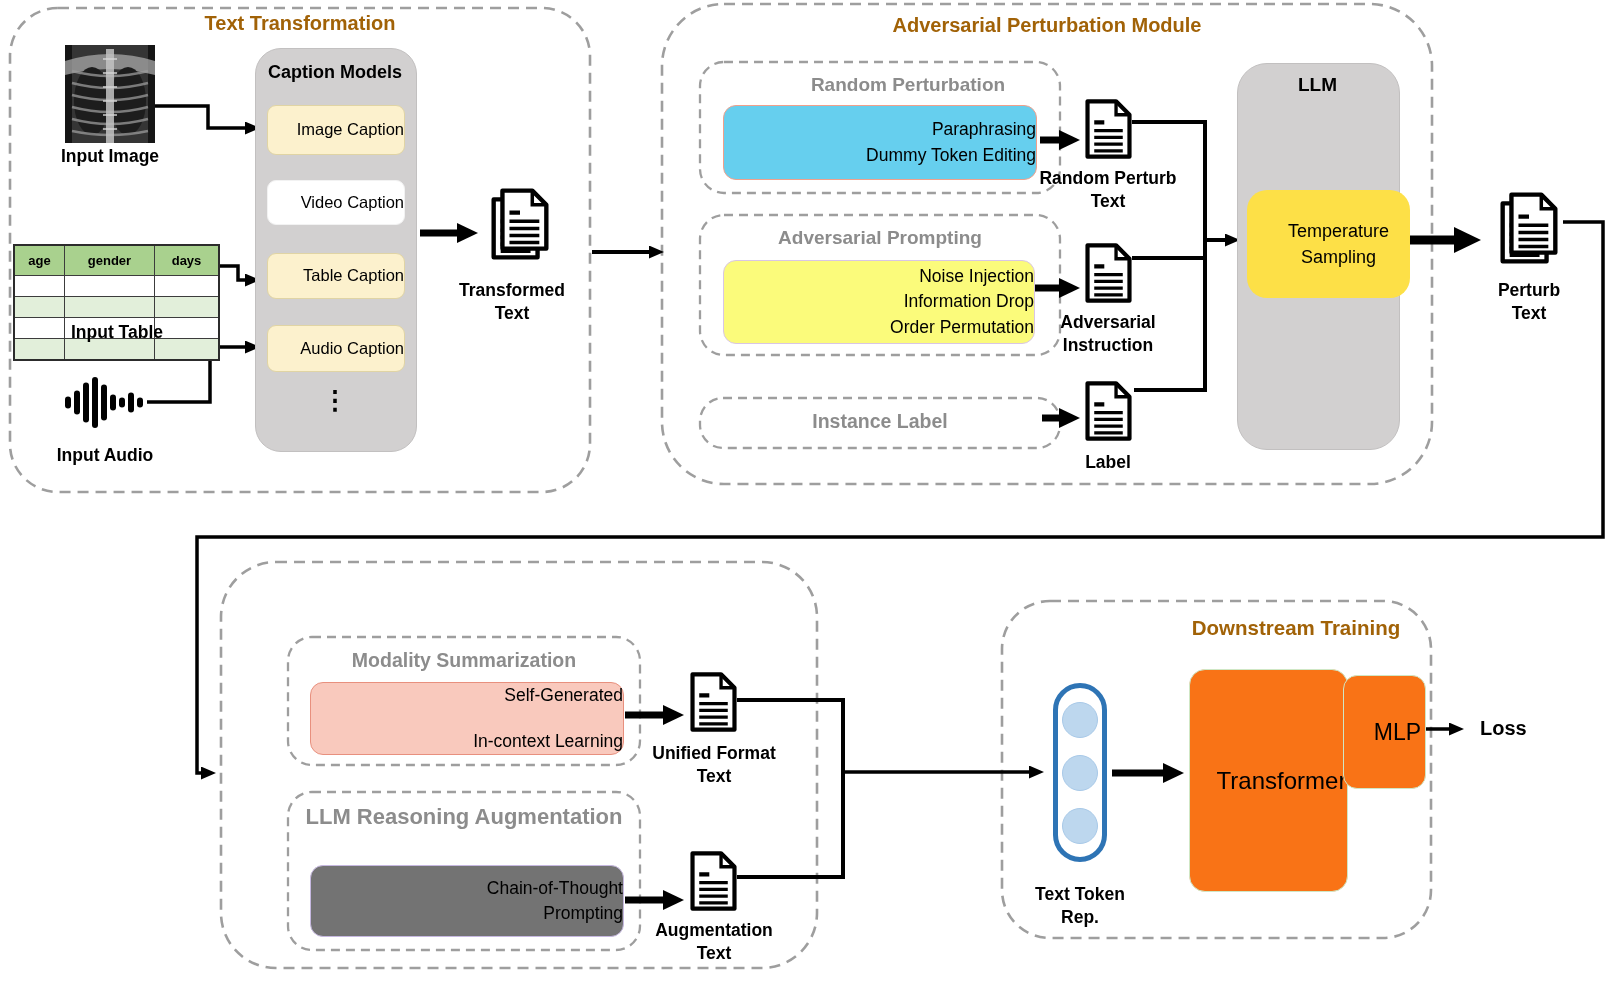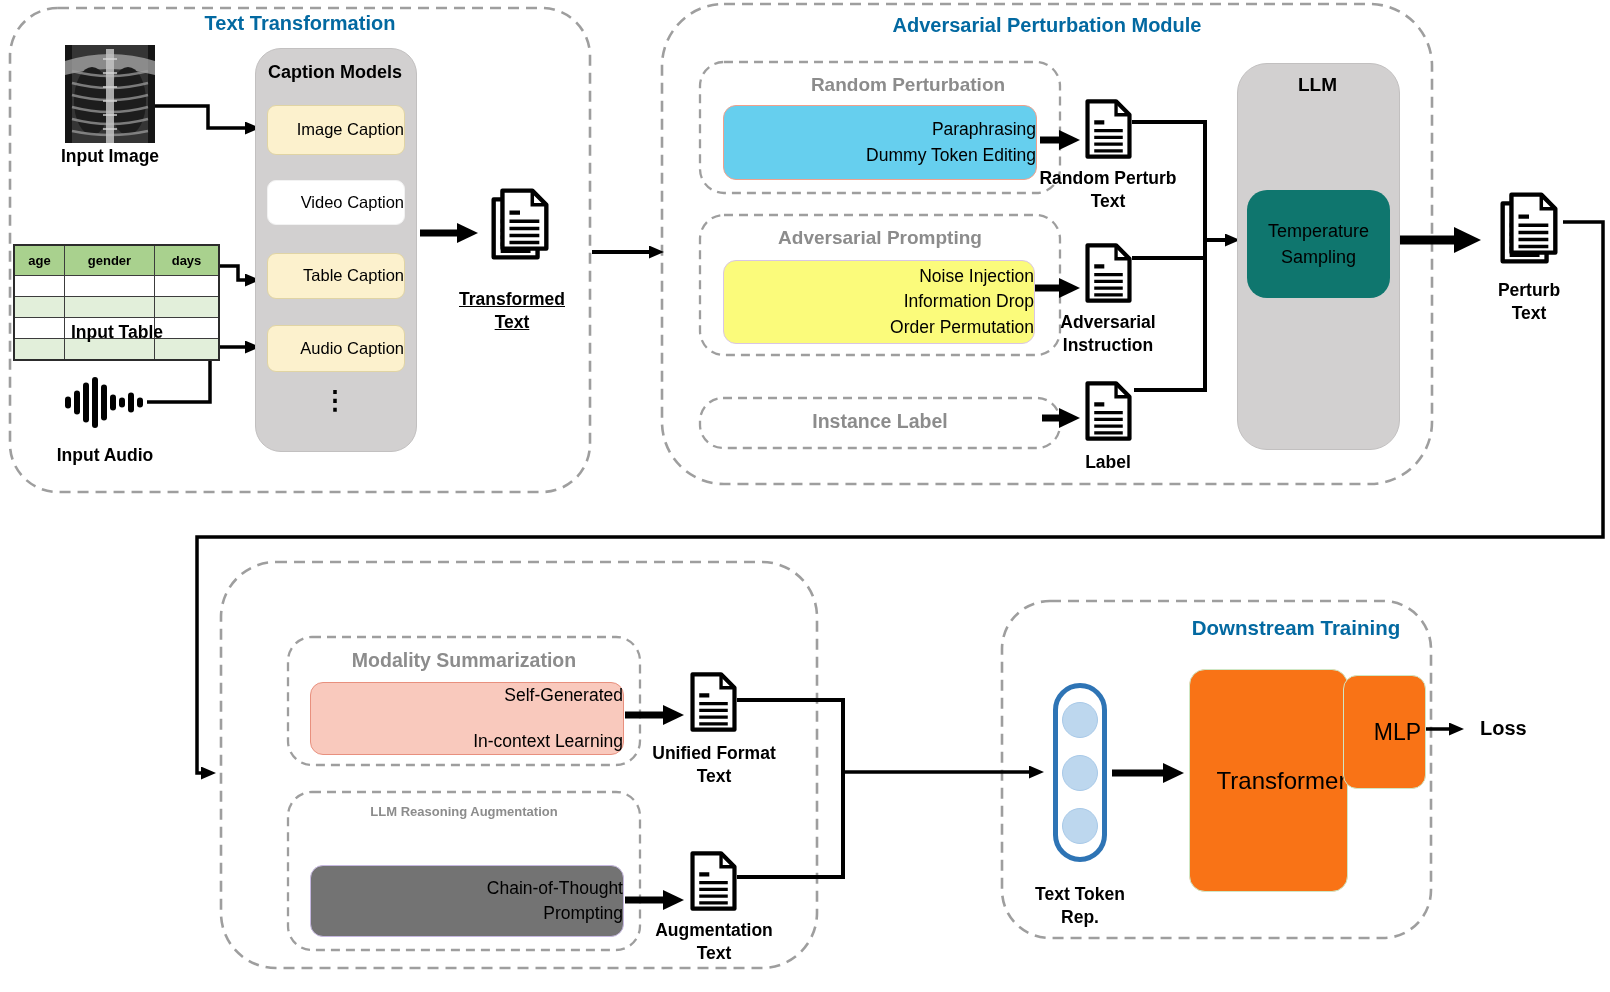--- a/index.html
+++ b/index.html
@@ -1,20 +1,20 @@
 <!DOCTYPE html>
 <html><head>
 <meta charset="utf-8">
 <style>
   html,body{margin:0;padding:0;background:#fff;}
   #stage{position:relative;width:1610px;height:992px;background:#fff;
          font-family:"Liberation Sans",sans-serif;color:#000;overflow:hidden;}
   .abs{position:absolute;}
   .ctr{display:flex;flex-direction:column;align-items:center;justify-content:center;text-align:center;}
-  .module-title{font-weight:bold;color:#0369a1;font-size:20px;text-align:center;}
+  .module-title{font-weight:bold;color:#a16207;font-size:20px;text-align:center;}
   .sub-title{font-weight:bold;color:#8c8c8c;font-size:19px;text-align:center;}
   .boxtext{font-size:17.5px;line-height:1.45;align-items:flex-end;}
   .lbl{font-weight:bold;font-size:17.5px;text-align:center;line-height:1.3;}
   .graybox{background:#d2d0d0;border:1px solid #c2c0c0;}
   .cream{background:#fcf1cd;border:1.5px solid #e0d4a4;border-radius:9px;}
   .whiteitem{background:#ffffff;border:1.5px solid #f2f2f2;border-radius:9px;}
   .bluebox{background:#66cfee;border:1.5px solid #f0a08b;border-radius:13px;}
   .yellowbox{background:#fbfb7b;border:1.5px solid #d9c6e4;border-radius:13px;}
   .pinkbox{background:#f9c9bd;border:1.5px solid #e8907e;border-radius:13px;}
   .purplebox{background:#737373;border:1.5px solid #c6b8e0;border-radius:13px;}
@@ -174,21 +174,21 @@
   </div>
   <div class="abs cream ctr boxtext" style="left:267px;top:325px;width:136px;height:45px;font-size:16.5px;">
     <span>Audio Caption</span>
   </div>
   <div class="abs" style="left:285px;top:385px;width:100px;text-align:center;font-size:26px;font-weight:bold;">⋮</div>
 
   <svg class="abs" style="left:486px;top:188px;" width="68" height="72" viewBox="0 0 66 82">
     <use href="#page" x="0" y="10" width="56" height="72"></use>
     <use href="#page" x="10" y="0" width="56" height="72"></use>
   </svg>
-  <div class="abs lbl" style="left:437px;top:288px;width:150px;text-decoration:underline;">
+  <div class="abs lbl" style="left:437px;top:279px;width:150px;">
     <span>Transformed</span><br>
     <span>Text</span>
   </div>
 
   <div class="abs module-title" style="left:662px;top:14px;width:770px;">Adversarial Perturbation Module</div>
 
   <div class="abs sub-title" style="left:700px;top:74px;width:416px;">Random Perturbation</div>
   <div class="abs bluebox ctr boxtext" style="left:723px;top:105px;width:312px;height:73px;">
     <span>Paraphrasing</span>
     <span>Dummy Token Editing</span>
@@ -221,42 +221,42 @@
 
   <svg class="abs" style="left:1085px;top:380px;" width="47" height="62" viewBox="0 0 56 72">
       <use href="#page"></use>
     </svg>
   <div class="abs lbl" style="left:1033px;top:451px;width:150px;">
     <span>Label</span>
   </div>
 
   <div class="abs graybox" style="left:1237px;top:63px;width:161px;height:385px;border-radius:30px;"></div>
   <div class="abs" style="left:1237px;top:74px;width:161px;text-align:center;font-weight:bold;font-size:19px;">LLM</div>
-  <div class="abs ctr" style="left:1247px;top:190px;width:143px;height:108px;background:#0f766e;border-radius:20px;font-size:18px;line-height:1.45;">
+  <div class="abs ctr" style="left:1247px;top:190px;width:143px;height:108px;background:#fde047;border-radius:20px;font-size:18px;line-height:1.45;padding-left:20px;">
     <span>Temperature</span>
     <span>Sampling</span>
   </div>
 
   <svg class="abs" style="left:1495px;top:192px;" width="68" height="72" viewBox="0 0 66 82">
     <use href="#page" x="0" y="10" width="56" height="72"></use>
     <use href="#page" x="10" y="0" width="56" height="72"></use>
   </svg>
   <div class="abs lbl" style="left:1459px;top:279px;width:140px;">
     <span>Perturb</span><br>
     <span>Text</span>
   </div>
 
 
   <div class="abs sub-title" style="left:288px;top:649px;width:352px;font-size:19.5px;">Modality Summarization</div>
   <div class="abs pinkbox ctr boxtext" style="left:310px;top:682px;width:312px;height:71px;gap:20px;">
     <span>Self-Generated</span>
     <span>In-context Learning</span>
   </div>
 
-  <div class="abs sub-title" style="left:288px;top:804px;width:352px;font-size:13px;">LLM Reasoning Augmentation</div>
+  <div class="abs sub-title" style="left:288px;top:804px;width:352px;font-size:22px;">LLM Reasoning Augmentation</div>
   <div class="abs purplebox ctr boxtext" style="left:310px;top:865px;width:312px;height:70px;">
     <span>Chain-of-Thought</span>
     <span>Prompting</span>
   </div>
 
   <svg class="abs" style="left:690px;top:671px;" width="47" height="62" viewBox="0 0 56 72">
       <use href="#page"></use>
     </svg>
   <div class="abs lbl" style="left:639px;top:742px;width:150px;">
     <span>Unified Format</span><br>

